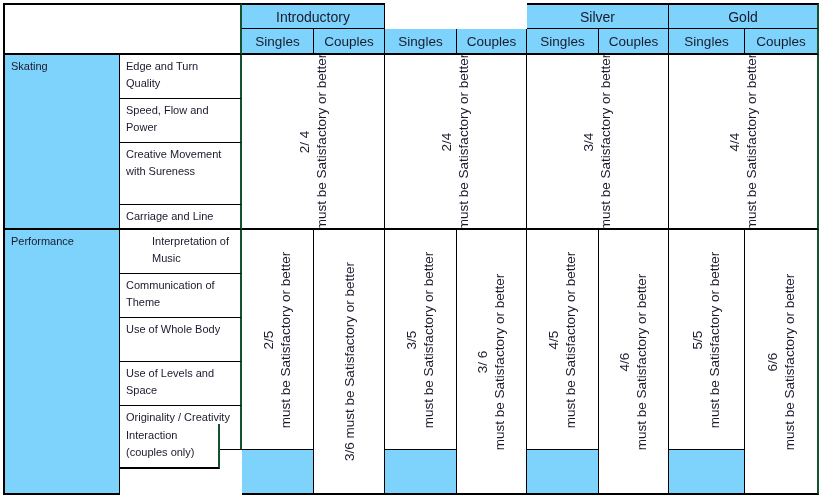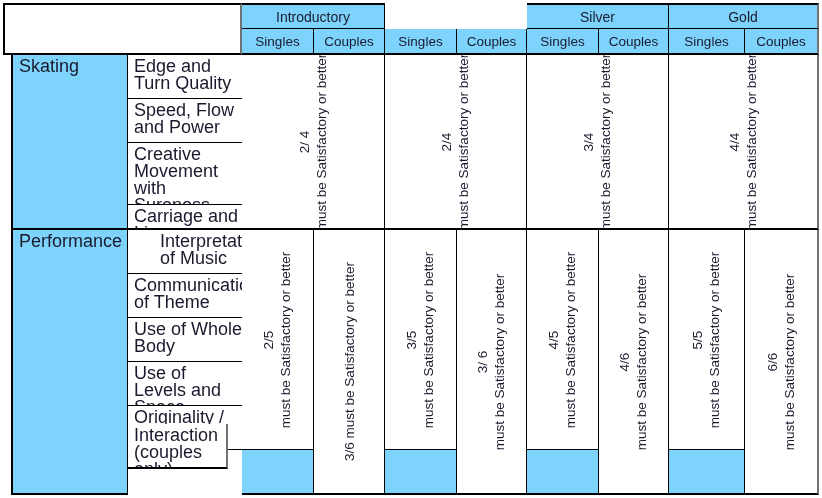--- a/index.html
+++ b/index.html
@@ -28,30 +28,29 @@
     box-sizing: border-box;
     background: #ffffff;
     overflow: hidden;
   }
   .shaded { background: #7dd3fc; }
 
   
   .bt { border-top: 2px solid #000; }
   .bb { border-bottom: 2px solid #000; }
   .bl { border-left: 2px solid #000; }
-  .br { border-right: 2px solid #737373; }
+  .br { border-right: 2px solid #14532d; }
   .bb1 { border-bottom: 1px solid #000; }
   .br1 { border-right: 1px solid #000; }
 
   .label {
-    font-size: 18px;
+    font-size: 11px;
     line-height: 17px;
     padding: 3px 5px 0 6px;
     white-space: normal;
-    margin-left: 8px;
   }
 
   .hdr-group {
     font-size: 14px;
     display: flex;
     align-items: center;
     justify-content: center;
     text-align: center;
   }
   .hdr-sub {

